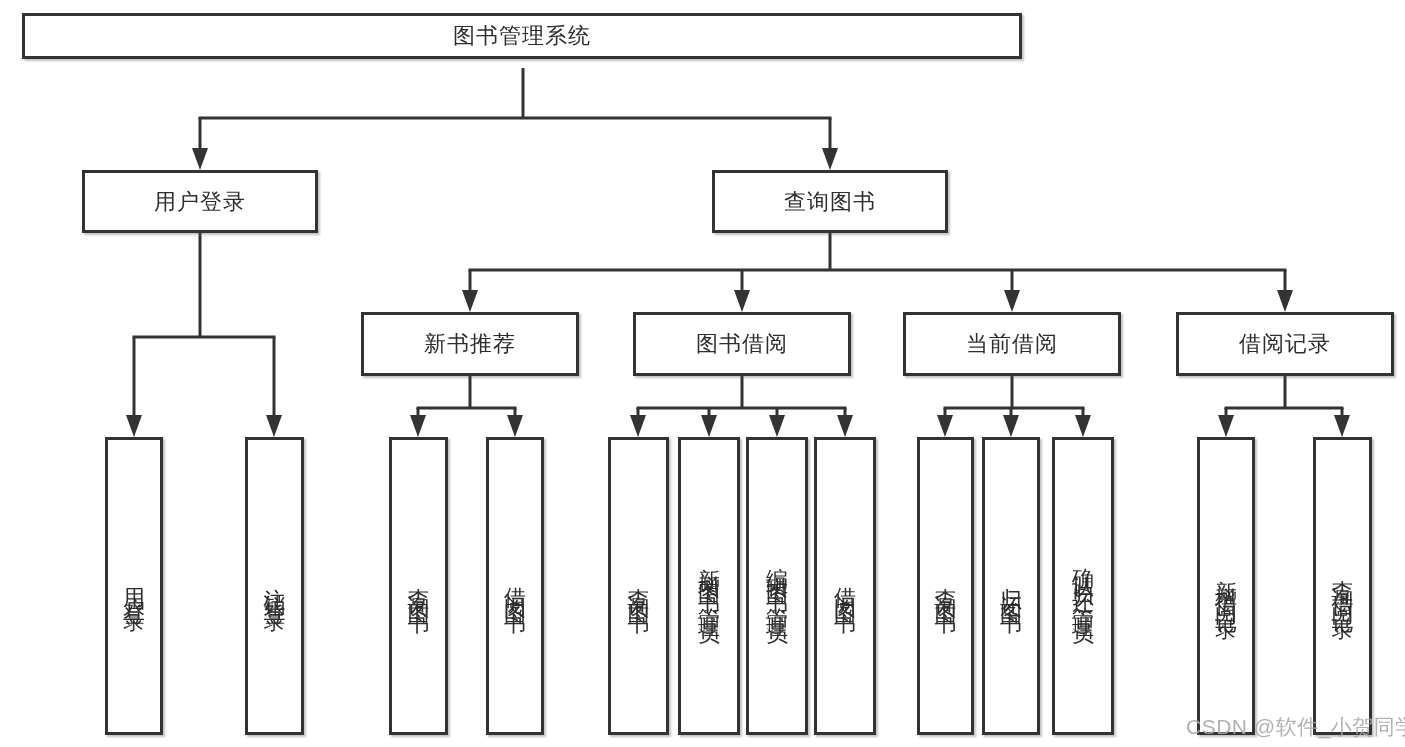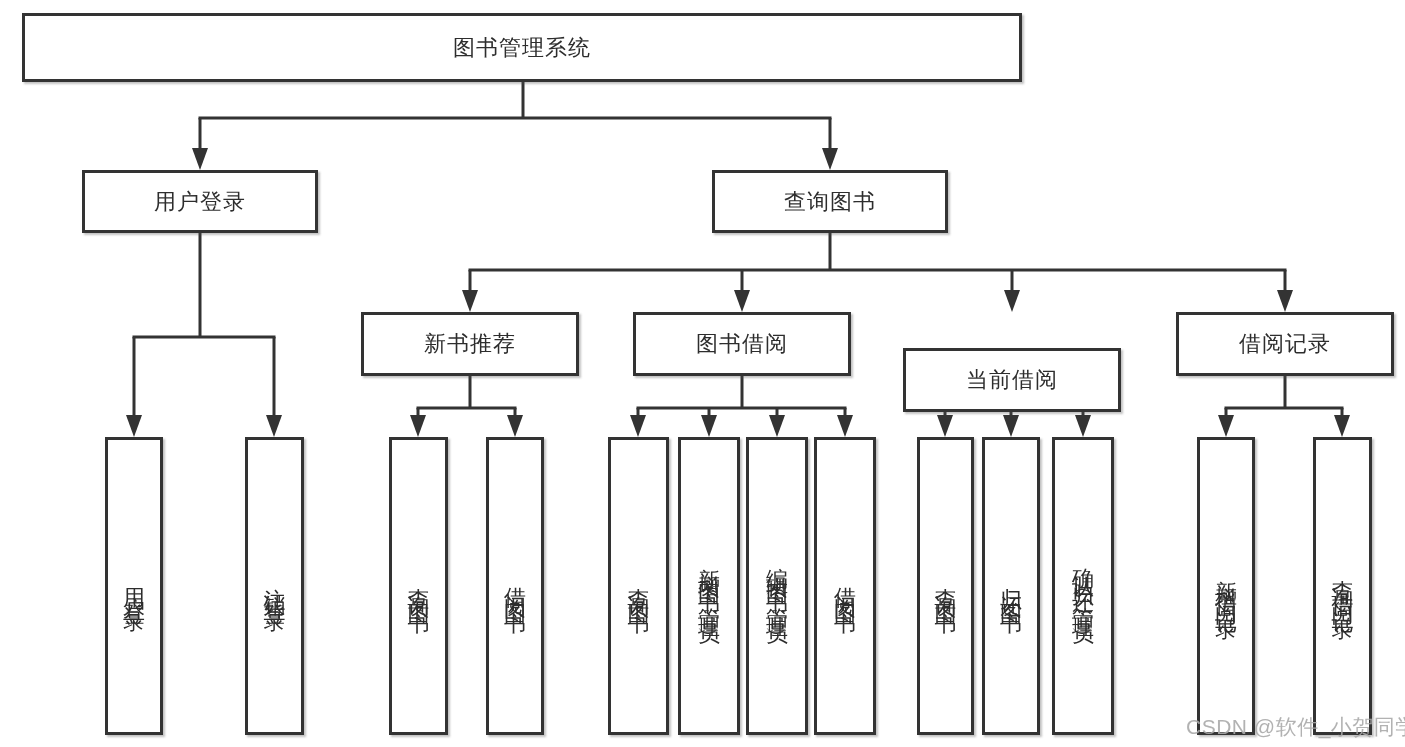--- a/index.html
+++ b/index.html
@@ -88,38 +88,38 @@
       <polygon points="769,415 785,415 777,437"></polygon>
       <polygon points="837,415 853,415 845,437"></polygon>
       <polygon points="937,415 953,415 945,437"></polygon>
       <polygon points="1003,415 1019,415 1011,437"></polygon>
       <polygon points="1075,415 1091,415 1083,437"></polygon>
       <polygon points="1218,415 1234,415 1226,437"></polygon>
       <polygon points="1334,415 1350,415 1342,437"></polygon>
     </g>
   </svg>
 
-  <div class="node hbox" style="left:22px; top:13px; width:1000px; height:69px;justify-content:center;">
+  <div class="node hbox" style="left:22px; top:13px; width:1000px; height:46px;justify-content:center;">
     <span>图书管理系统</span>
   </div>
 
   <div class="node hbox" style="left:82px; top:170px; width:236px; height:63px;">
     <span>用户登录</span>
   </div>
   <div class="node hbox" style="left:712px; top:170px; width:236px; height:63px;">
     <span>查询图书</span>
   </div>
 
   <div class="node hbox" style="left:633px; top:312px; width:218px; height:64px;">
     <span>图书借阅</span>
   </div>
   <div class="node hbox" style="left:361px; top:312px; width:218px; height:64px;">
     <span>新书推荐</span>
   </div>
-  <div class="node hbox" style="left:903px; top:312px; width:218px; height:64px;margin-top:36px;">
+  <div class="node hbox" style="left:903px; top:312px; width:218px; height:64px;">
     <span>当前借阅</span>
   </div>
   <div class="node hbox" style="left:1176px; top:312px; width:218px; height:64px;">
     <span>借阅记录</span>
   </div>
 
   <div class="node vbox" style="left:105px; top:437px; width:58px; height:298px;">
     <span>用户登录</span>
   </div>
   <div class="node vbox" style="left:245px; top:437px; width:59px; height:298px;">

